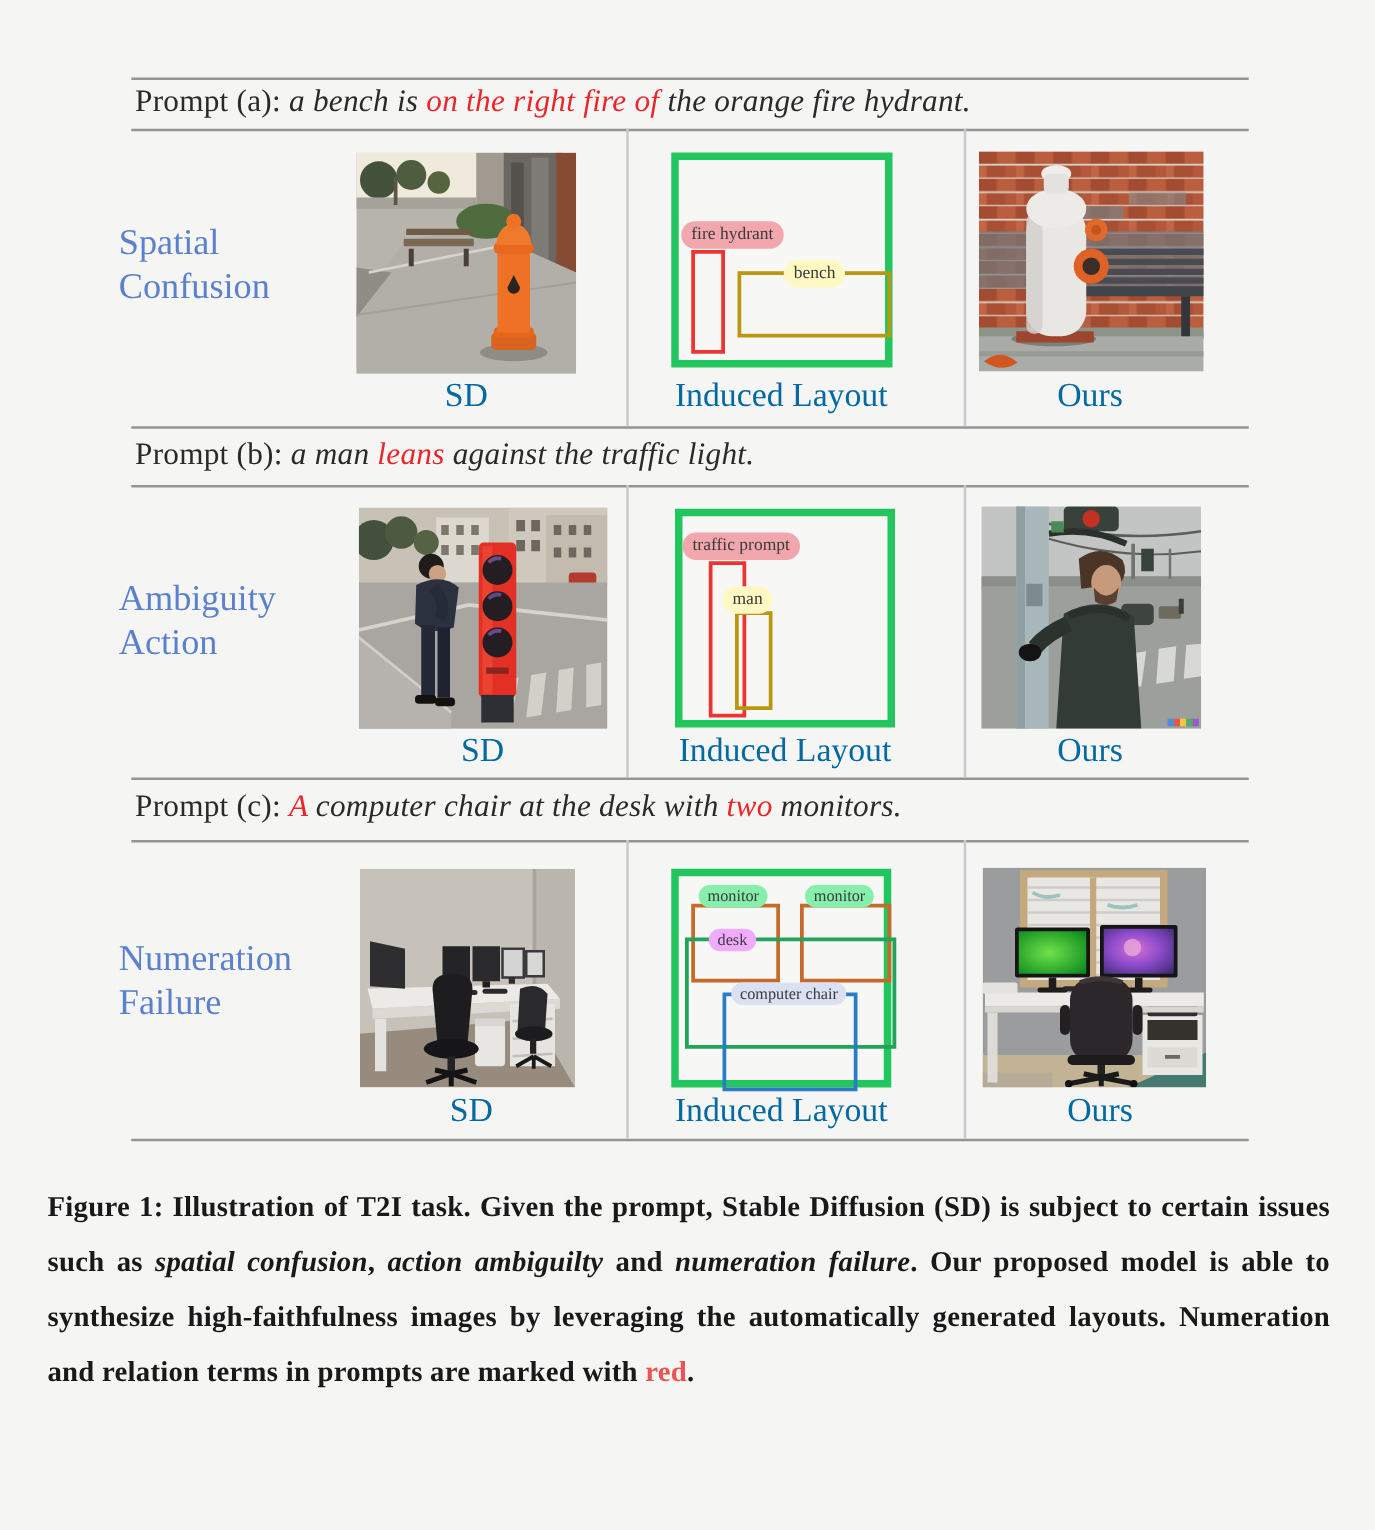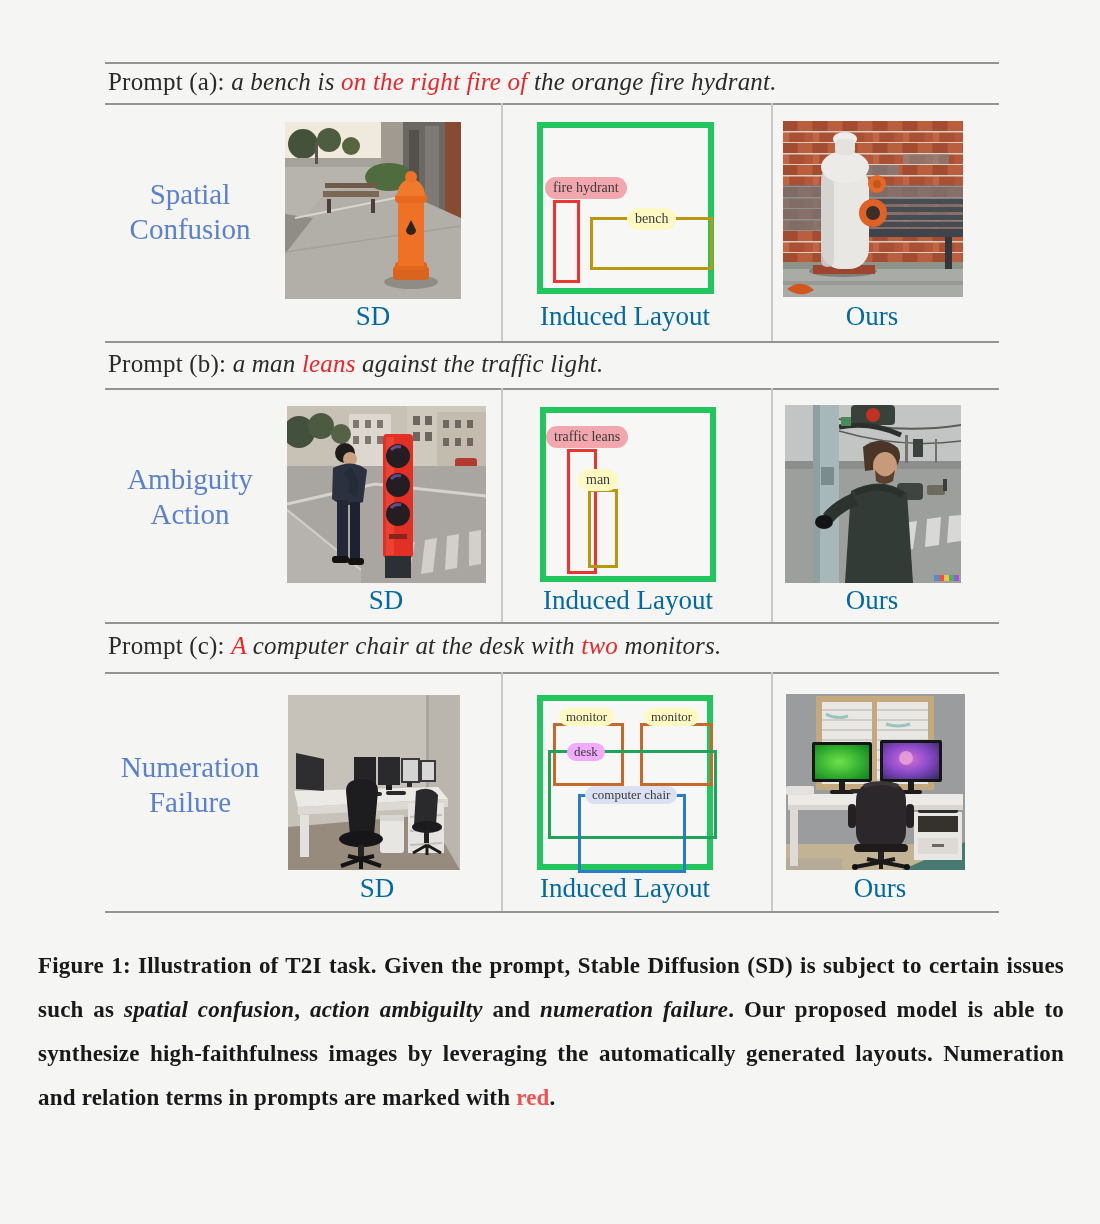--- a/index.html
+++ b/index.html
@@ -3,35 +3,35 @@
 <meta charset="utf-8">
 <style>
   html,body{margin:0;padding:0;background:#f5f5f4;width:1100px;height:1224px;overflow:hidden;}
   body{font-family:"Liberation Serif",serif;color:#1c1c1c;position:relative;}
   .hrule{position:absolute;left:105px;width:894px;height:2px;background:#949494;}
   .vdiv{position:absolute;width:2px;background:#c9c9c9;}
   .prompt{position:absolute;left:108px;font-size:25px;color:#2a2a2a;white-space:nowrap;letter-spacing:.2px;}
   .prompt .plabel{font-style:normal;}
   .prompt .seg{font-style:italic;}
   .prompt .seg.red{color:#e8262b;}
-  .rowlabel{position:absolute;left:95px;width:190px;text-align:center;font-size:29px;line-height:35px;color:#5b80cc;}
+  .rowlabel{position:absolute;left:95px;width:190px;font-size:29px;line-height:35px;color:#5b80cc;}
   .colcap{position:absolute;transform:translateX(-50%);font-size:27px;color:#0369a1;white-space:nowrap;}
   .photo{position:absolute;overflow:hidden;}
   .photo svg{display:block;width:100%;height:100%;}
   .lbox{position:absolute;border:6px solid #22c55e;background:#f7f7f6;box-sizing:border-box;}
   .lrect{position:absolute;box-sizing:border-box;border:3px solid;background:transparent;z-index:1;}
   .lrect.red{border-color:#ee3431;}
   .lrect.gold{border-color:#b9970e;}
   .lrect.orange{border-color:#c56a2b;}
   .lrect.green{border-color:#22a35c;}
   .lrect.blue{border-color:#2b7cc4;}
   .pill{position:absolute;z-index:2;font-size:14px;line-height:1.25;color:#3a3a3a;padding:2px 8px;border-radius:11px;white-space:nowrap;}
   .pill.pink{background:#f2a6ad;}
   .pill.cream{background:#fef9c3;}
-  .pill.peach{background:#fef9c3;}
+  .pill.peach{background:#86efac;}
   .pill.pgreen{background:#f0abfc;}
   .pill.lav{background:#dbe1f2;}
   .pill.small{font-size:13px;padding:1px 7px;}
   .figcap{position:absolute;left:38px;top:944px;width:1026px;font-size:23px;line-height:44px;font-weight:700;color:#191919;text-align:justify;letter-spacing:.2px;}
   .figcap .it{font-style:italic;}
   .figcap .redword{color:#ef5350;}
 </style>
 </head>
 <body>
 
@@ -218,21 +218,21 @@
   <circle cx="111" cy="108" r="12" fill="#241d22"></circle>
       <path d="M104,102 a10,10 0 0 1 10,-3" stroke="#6a4a8a" stroke-width="3" fill="none"></path>
   <rect x="102" y="128" width="18" height="5" fill="#8a241c"></rect>
   <rect x="98" y="150" width="26" height="22" fill="#2c3034"></rect>
 </svg>
 </div>
 
 <div class="lbox" style="left:540px;top:407px;width:176px;height:175px">
   <div class="lrect red" style="left:21px;top:36px;width:30px;height:125px"></div>
   <div class="lrect gold" style="left:42px;top:76px;width:30px;height:79px"></div>
-  <div class="pill pink" style="left:0px;top:13px">traffic leans</div>
+  <div class="pill pink" style="left:0px;top:13px">traffic prompt</div>
   <div class="pill cream" style="left:32px;top:56px">man</div>
 </div>
 
 <div class="photo" style="left:785px;top:405px;width:176px;height:178px">
 <svg viewBox="0 0 176 178">
   <rect width="176" height="178" fill="#c2c5c3"></rect>
   <rect y="56" width="176" height="10" fill="#8b8e8a"></rect>
   <rect y="64" width="176" height="114" fill="#9d9f9c"></rect>
   <path d="M54,14 Q110,30 176,20" stroke="#5a5d58" stroke-width="2" fill="none"></path>
   <path d="M54,26 Q116,44 176,36" stroke="#5a5d58" stroke-width="1.5" fill="none"></path>

